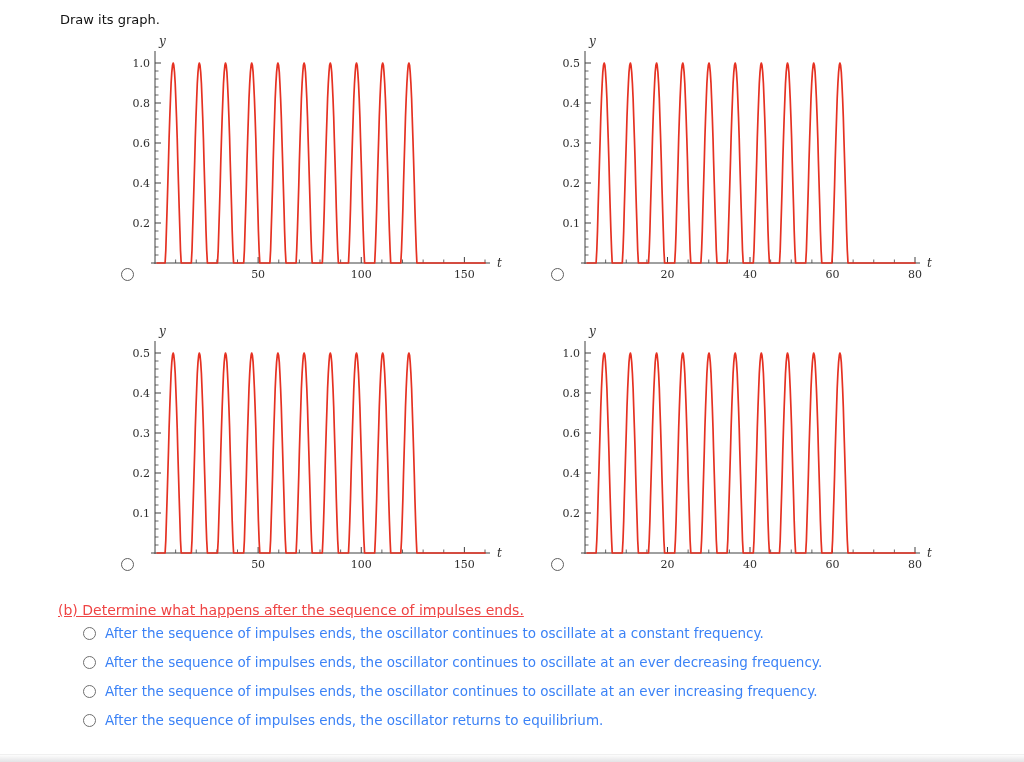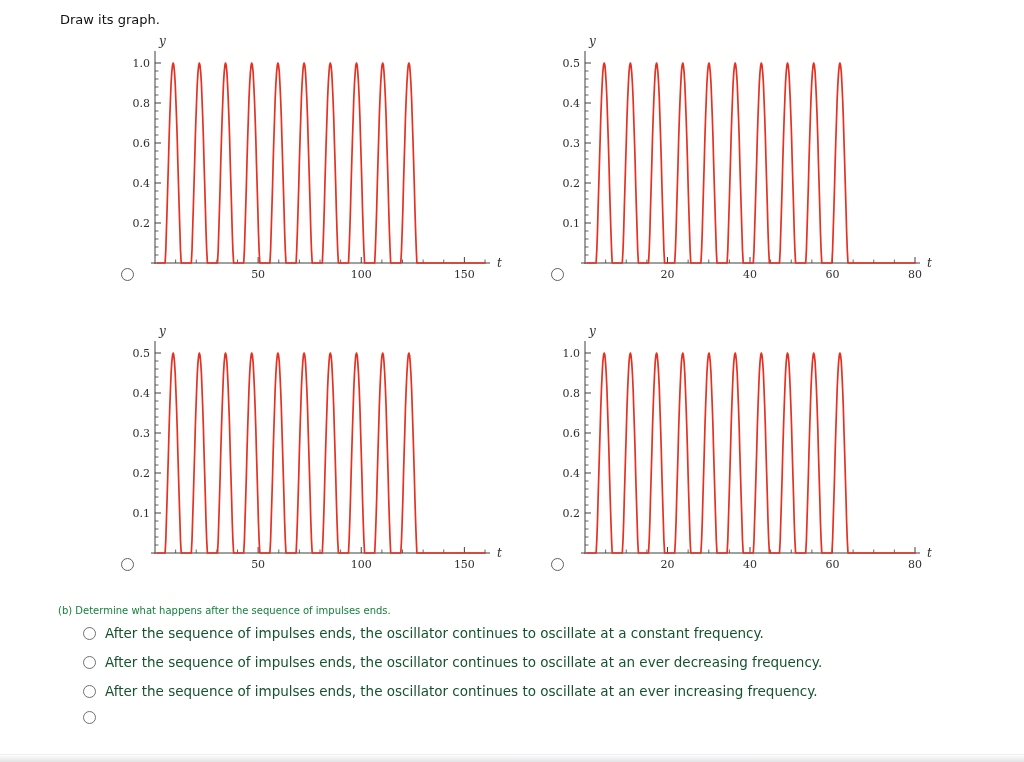--- a/index.html
+++ b/index.html
@@ -4,25 +4,25 @@
 <style>
   html,body{margin:0;padding:0;background:#ffffff;}
   .page{position:relative;width:1024px;height:762px;background:#ffffff;overflow:hidden;
         font-family:"DejaVu Sans","Liberation Sans",sans-serif;color:#1d1d1d;}
   .title{position:absolute;left:60px;top:12px;font-size:13px;color:#111;}
   .chart{position:absolute;width:392px;height:252px;}
   .chart svg{position:absolute;left:0;top:0;}
   .gradio{position:absolute;left:6px;top:233px;width:13px;height:13px;border:1.2px solid #5f5f5f;
           border-radius:50%;background:#fff;box-sizing:border-box;cursor:pointer;}
   .qb{position:absolute;left:58px;top:601px;width:920px;}
-  .qlabel{font-size:10px;line-height:19px;margin-bottom:4px;color:#15803d;}
+  .qlabel{font-size:14px;line-height:19px;margin-bottom:4px;color:#ef4444;text-decoration:underline;}
   .opt{display:flex;align-items:center;margin-bottom:10px;cursor:pointer;}
   .opt .radio{flex:0 0 auto;width:13px;height:13px;border:1.2px solid #6f6f6f;border-radius:50%;
               background:#fff;box-sizing:border-box;margin-left:25px;margin-right:9px;}
-  .optlabel{font-size:13.5px;line-height:19px;color:#14532d;}
+  .optlabel{font-size:13.5px;line-height:19px;color:#3b82f6;}
   .bottom-fade{position:absolute;left:0;bottom:0;width:100%;height:7px;
                background:linear-gradient(#fdfdfd,#e3e3e5);border-top:1px solid #f0f0f0;}
 </style>
 </head>
 <body>
 
 <div class="page">
 
   <div class="title">Draw its graph.</div>
 
@@ -286,17 +286,18 @@
     <div class="opt">
       <span class="radio"></span>
       <span class="optlabel">After the sequence of impulses ends, the oscillator continues to oscillate at an ever decreasing frequency.</span>
     </div>
     <div class="opt">
       <span class="radio"></span>
       <span class="optlabel">After the sequence of impulses ends, the oscillator continues to oscillate at an ever increasing frequency.</span>
     </div>
     <div class="opt">
       <span class="radio"></span>
+      <span class="optlabel">After the sequence of impulses ends, the oscillator returns to equilibrium.</span>
     </div>
   </div>
 
   <div class="bottom-fade"></div>
 </div>
 
 </body></html>

